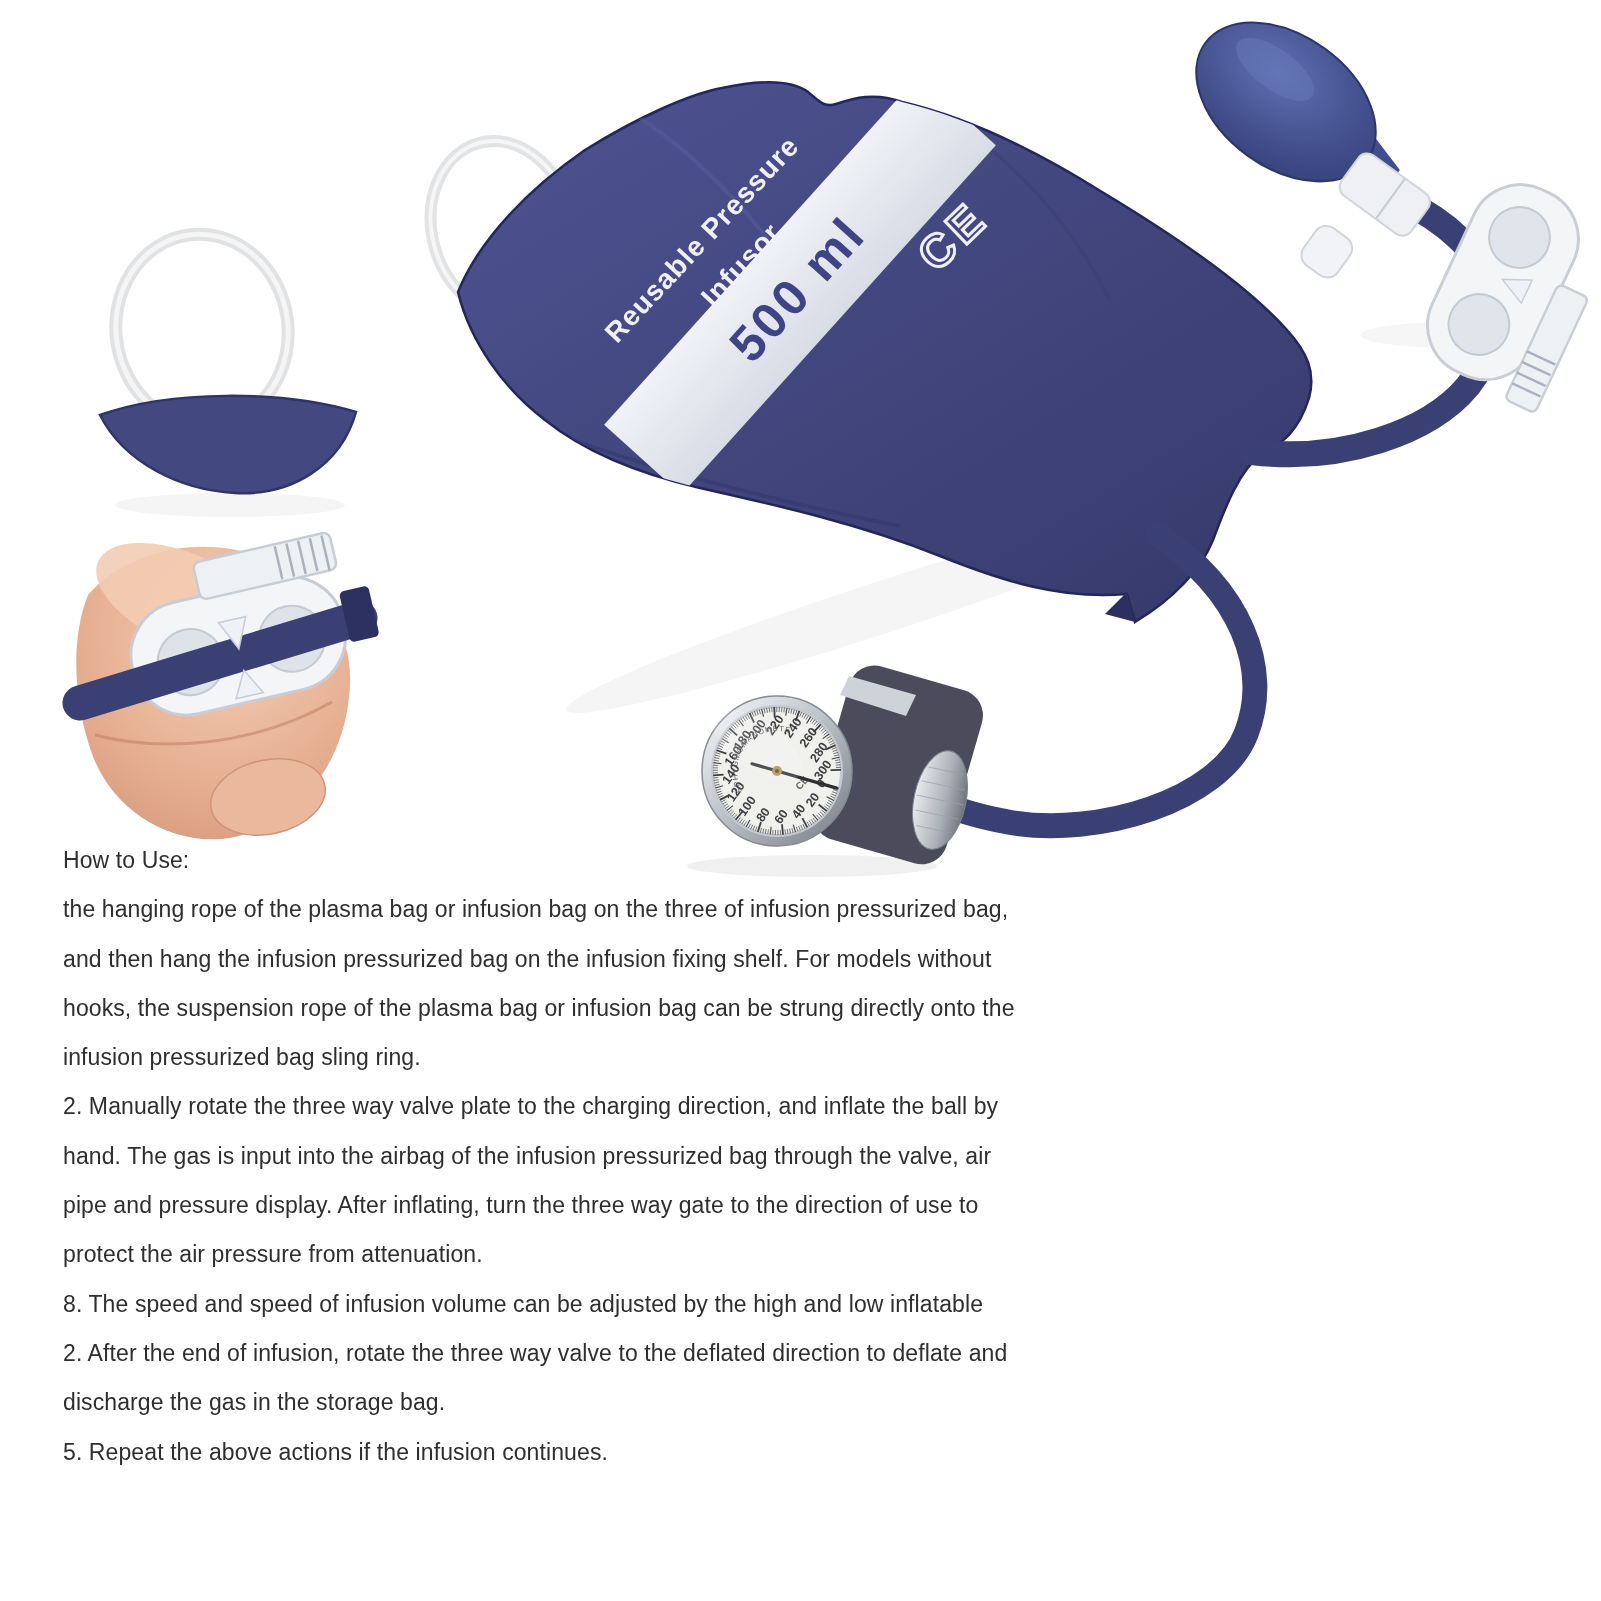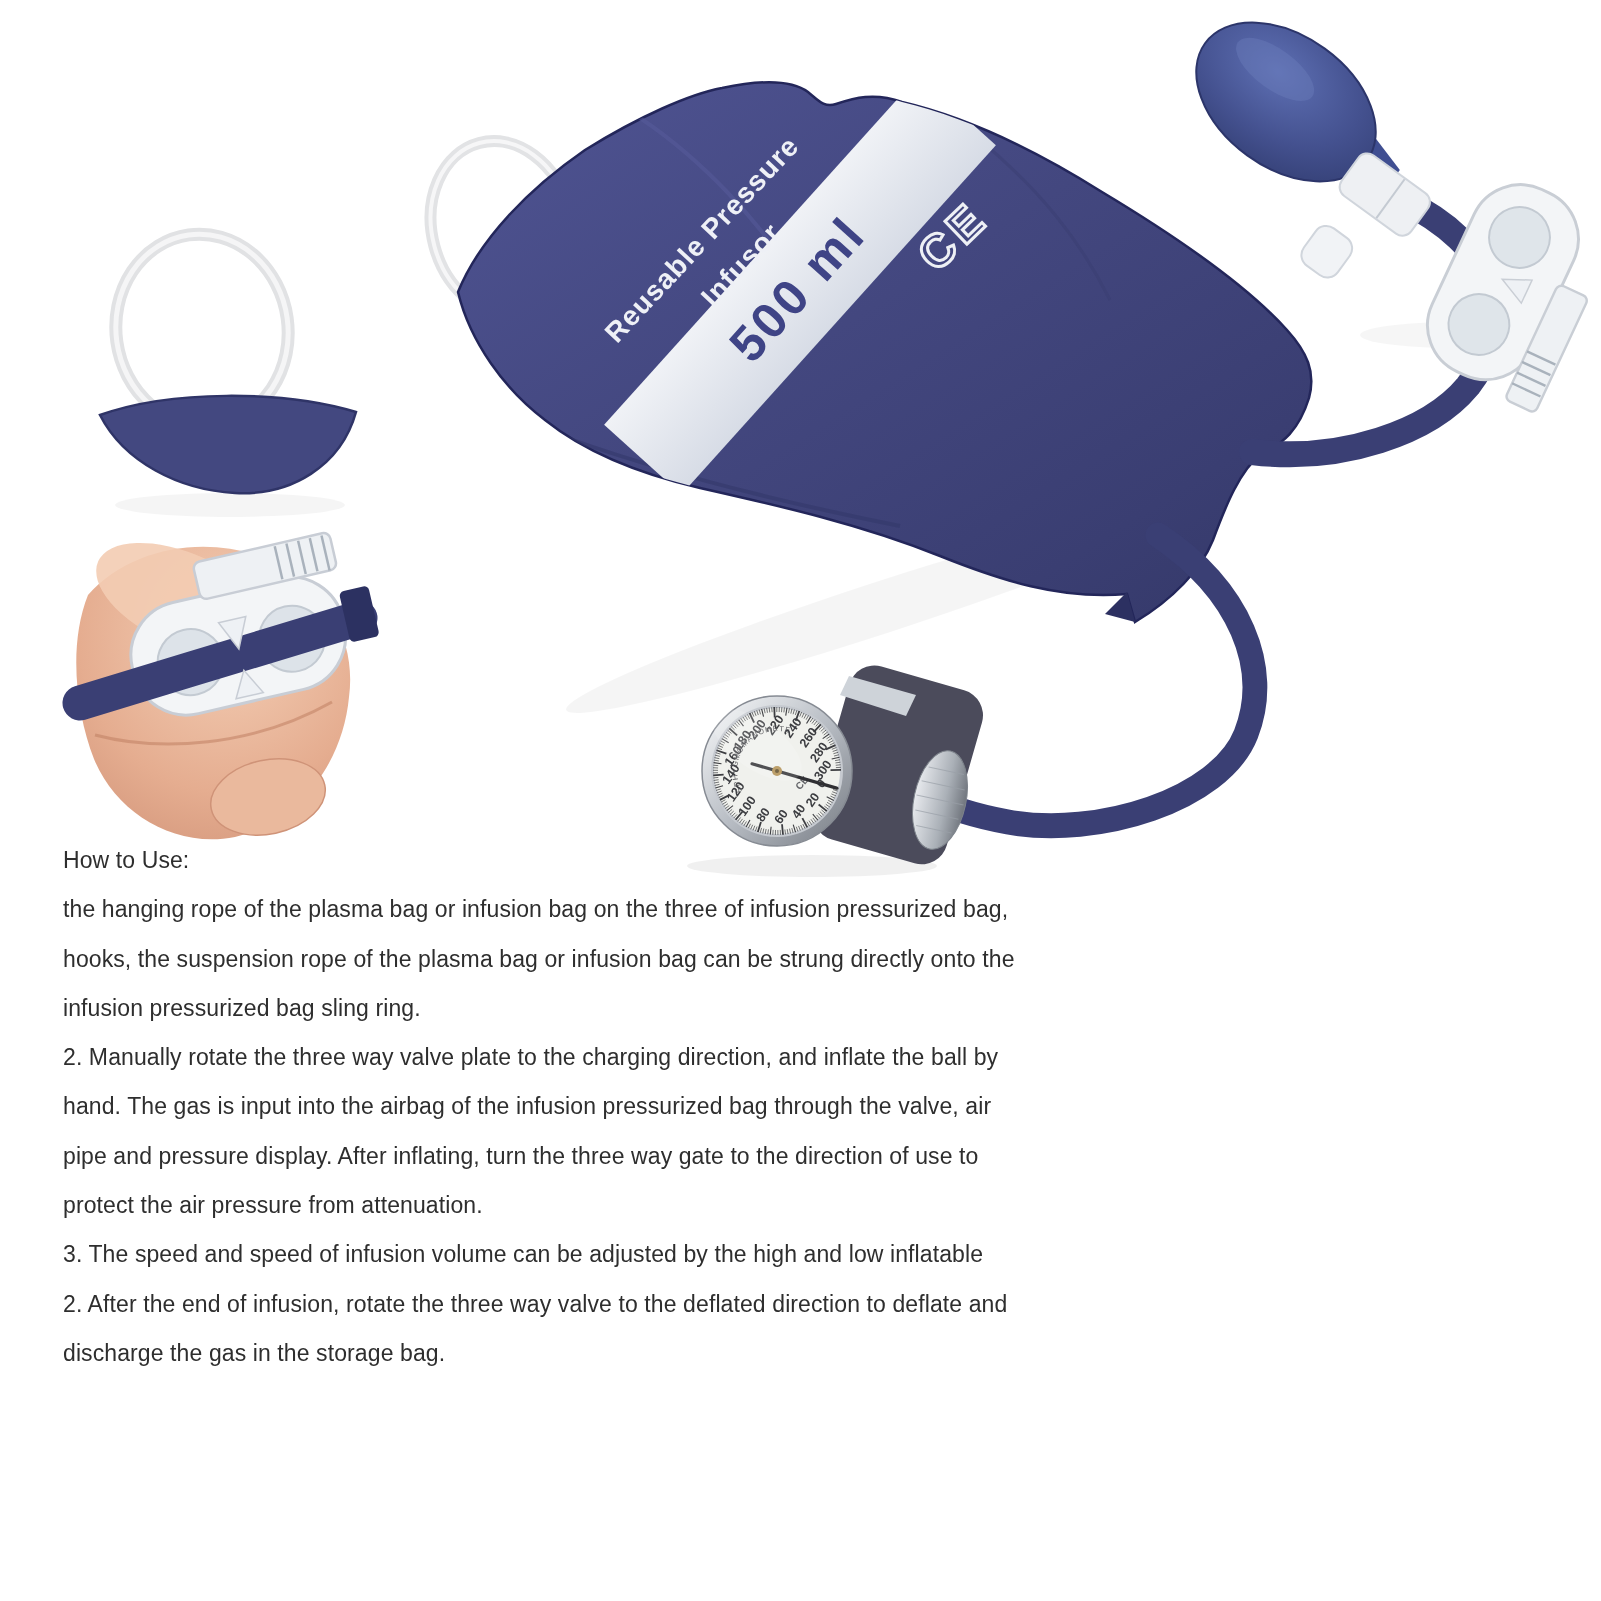--- a/index.html
+++ b/index.html
@@ -377,25 +377,27 @@
     <circle cx="777" cy="771" r="5" fill="#b08d4f"></circle>
     <circle cx="777" cy="771" r="2" fill="#5d4a26"></circle>
     <ellipse cx="757" cy="745" rx="52" ry="24" fill="#ffffff" opacity="0.16" transform="rotate(35 757 745)"></ellipse>
   </g>
 </svg>
 
 <div class="instructions">
   <div class="line">How to Use:</div>
   <div id="instr-lines">
         <div class="line">the hanging rope of the plasma bag or infusion bag on the three of infusion pressurized bag,</div>
+        <div class="line">and then hang the infusion pressurized bag on the infusion fixing shelf. For models without</div>
         <div class="line">hooks, the suspension rope of the plasma bag or infusion bag can be strung directly onto the</div>
         <div class="line">infusion pressurized bag sling ring.</div>
         <div class="line">2. Manually rotate the three way valve plate to the charging direction, and inflate the ball by</div>
         <div class="line">hand. The gas is input into the airbag of the infusion pressurized bag through the valve, air</div>
         <div class="line">pipe and pressure display. After inflating, turn the three way gate to the direction of use to</div>
         <div class="line">protect the air pressure from attenuation.</div>
-        <div class="line">3. The speed and speed of infusion volume can be adjusted by the high and low inflatable</div>
+        <div class="line">8. The speed and speed of infusion volume can be adjusted by the high and low inflatable</div>
         <div class="line">2. After the end of infusion, rotate the three way valve to the deflated direction to deflate and</div>
         <div class="line">discharge the gas in the storage bag.</div>
+        <div class="line">5. Repeat the above actions if the infusion continues.</div>
       </div>
 </div>
 
 </div>
 
 </body></html>

